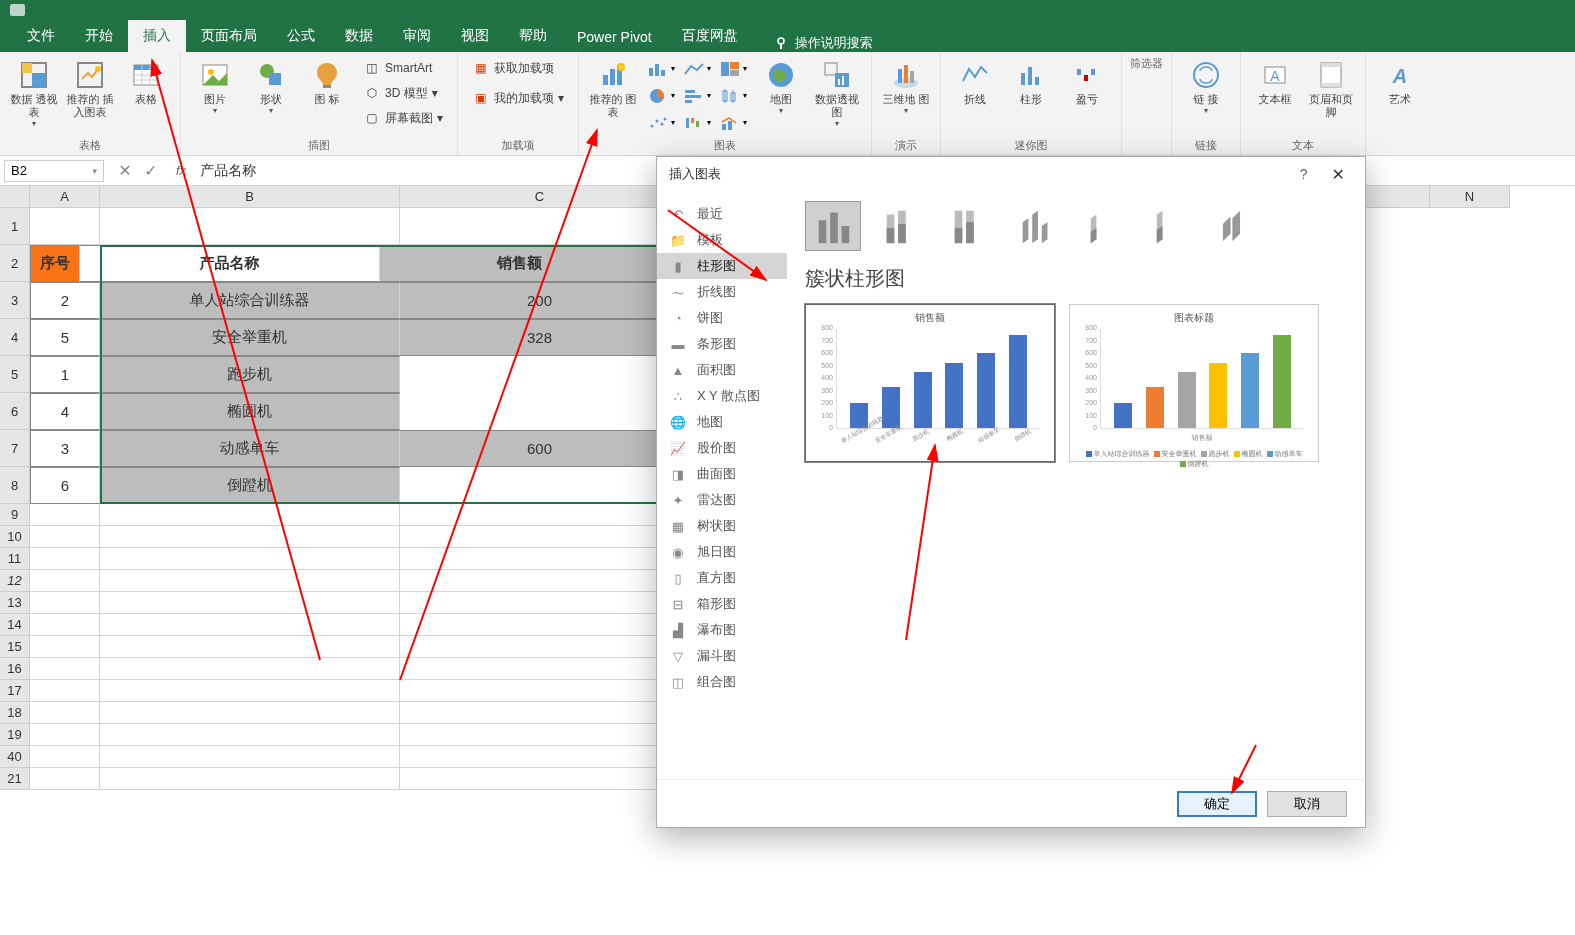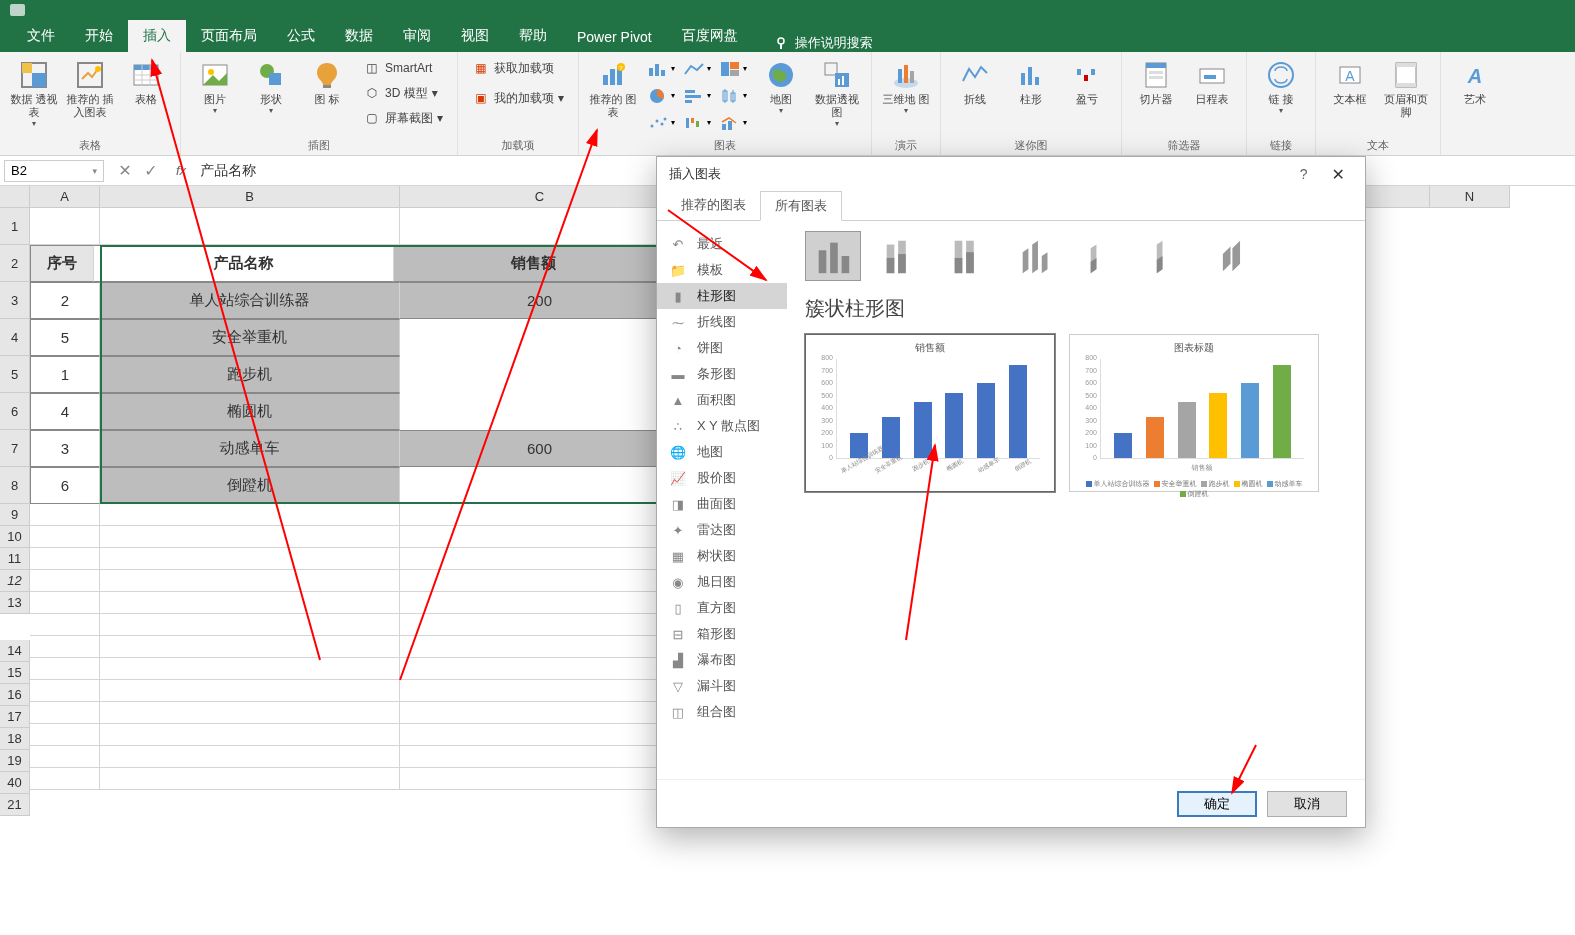--- a/index.html
+++ b/index.html
@@ -398,42 +398,20 @@
               <rect x="20" y="10" width="4" height="6" fill="#5b9bd5"></rect>
             </svg>
           </div>
           <div class="lbl">盈亏</div>
         </div>
     </div>
     <div class="ribbon-group-label">迷你图</div>
   </div>
 
   <div class="ribbon-group">
-    <div class="ribbon-btns">
-      <div class="ribbon-btn-lg">
-          <div class="ico">
-            <svg class="ico-svg" viewBox="0 0 32 32">
-              <rect x="6" y="4" width="20" height="24" fill="#fff" stroke="#888"></rect>
-              <rect x="6" y="4" width="20" height="5" fill="#5b9bd5"></rect>
-              <rect x="9" y="12" width="14" height="3" fill="#ddd"></rect>
-              <rect x="9" y="17" width="14" height="3" fill="#ddd"></rect>
-            </svg>
-          </div>
-          <div class="lbl">切片器</div>
-        </div>
-      <div class="ribbon-btn-lg">
-          <div class="ico">
-            <svg class="ico-svg" viewBox="0 0 32 32">
-              <rect x="4" y="10" width="24" height="14" fill="#fff" stroke="#888"></rect>
-              <rect x="8" y="16" width="12" height="4" fill="#5b9bd5"></rect>
-            </svg>
-          </div>
-          <div class="lbl">日程表</div>
-        </div>
-    </div>
     <div class="ribbon-group-label">筛选器</div>
   </div>
 
   <div class="ribbon-group">
     <div class="ribbon-btns">
       <div class="ribbon-btn-lg">
           <div class="ico">
             <svg class="ico-svg" viewBox="0 0 32 32">
               <circle cx="16" cy="16" r="12" fill="none" stroke="#5b9bd5" stroke-width="2"></circle>
               <path d="M10 12 A6 4 0 0 1 22 12 M10 20 A6 4 0 0 0 22 20" stroke="#5b9bd5" stroke-width="1.5" fill="none"></path>
@@ -514,48 +492,49 @@
       <div class="row-h" style="height: 37px;">4</div>
       <div class="row-h" style="height: 37px;">5</div>
       <div class="row-h" style="height: 37px;">6</div>
       <div class="row-h" style="height: 37px;">7</div>
       <div class="row-h" style="height: 37px;">8</div>
       <div class="row-h" style="height: 22px;">9</div>
       <div class="row-h" style="height: 22px; text-align: center;">10</div>
       <div class="row-h" style="height: 22px;">11</div>
       <div class="row-h" style="height: 22px; font-style: italic;">12</div>
       <div class="row-h" style="height: 22px;">13</div>
-      <div class="row-h" style="height: 22px; margin-top: 26px;">14</div>
+      <div class="row-h" style="height: 22px;">14</div>
       <div class="row-h" style="height: 22px;">15</div>
       <div class="row-h" style="height: 22px;">16</div>
       <div class="row-h" style="height: 22px;">17</div>
       <div class="row-h" style="height: 22px;">18</div>
       <div class="row-h" style="height: 22px; text-align: center;">19</div>
       <div class="row-h" style="height: 22px;">40</div>
       <div class="row-h" style="height: 22px;">21</div>
     </div>
   <div class="cells" id="cells">
       <div class="srow">
         <div class="scell" style="width: 70px; height: 37px;"></div>
         <div class="scell" style="width: 300px; height: 37px;"></div>
         <div class="scell" style="width: 280px; height: 37px;"></div>
       </div>
       <div class="srow">
-        <div class="scell data-header" style="width: 64px; height: 37px; border-top: 1px solid rgb(136, 136, 136); border-bottom: 1px solid rgb(136, 136, 136); border-left: 1px solid rgb(136, 136, 136); background: #e5e5e5;">序号</div>
+        <div class="scell data-header" style="width: 50px; height: 37px; border-top: 1px solid rgb(136, 136, 136); border-bottom: 1px solid rgb(136, 136, 136); border-left: 1px solid rgb(136, 136, 136); background: #f97316;">序号</div>
         <div class="scell active-cell-bg data-header" style="width: 300px; height: 37px; border-top: 1px solid rgb(136, 136, 136); border-bottom: 1px solid rgb(136, 136, 136);">产品名称</div>
         <div class="scell sel-bg data-header" style="width: 280px; height: 37px; border-top: 1px solid rgb(136, 136, 136); border-bottom: 1px solid rgb(136, 136, 136); border-right: 1px solid rgb(136, 136, 136);">销售额</div>
       </div>
       <div class="srow">
         <div class="scell" style="width: 70px; height: 37px; border-top: 1px solid rgb(136, 136, 136); border-bottom: 1px solid rgb(136, 136, 136); border-left: 1px solid rgb(136, 136, 136);">2</div>
         <div class="scell sel-bg" style="width: 300px; height: 37px; border-top: 1px solid rgb(136, 136, 136); border-bottom: 1px solid rgb(136, 136, 136);">单人站综合训练器</div>
         <div class="scell sel-bg" style="width: 280px; height: 37px; border-top: 1px solid rgb(136, 136, 136); border-bottom: 1px solid rgb(136, 136, 136); border-right: 1px solid rgb(136, 136, 136);">200</div>
       </div>
       <div class="srow">
         <div class="scell" style="width: 70px; height: 37px; border-top: 1px solid rgb(136, 136, 136); border-bottom: 1px solid rgb(136, 136, 136); border-left: 1px solid rgb(136, 136, 136);">5</div>
         <div class="scell sel-bg" style="width: 300px; height: 37px; border-top: 1px solid rgb(136, 136, 136); border-bottom: 1px solid rgb(136, 136, 136);">安全举重机</div>
+        <div class="scell sel-bg" style="width: 280px; height: 37px; border-top: 1px solid rgb(136, 136, 136); border-bottom: 1px solid rgb(136, 136, 136); border-right: 1px solid rgb(136, 136, 136);">328</div>
       </div>
       <div class="srow">
         <div class="scell" style="width: 70px; height: 37px; border-top: 1px solid rgb(136, 136, 136); border-bottom: 1px solid rgb(136, 136, 136); border-left: 1px solid rgb(136, 136, 136);">1</div>
         <div class="scell sel-bg" style="width: 300px; height: 37px; border-top: 1px solid rgb(136, 136, 136); border-bottom: 1px solid rgb(136, 136, 136);">跑步机</div>
       </div>
       <div class="srow">
         <div class="scell" style="width: 70px; height: 37px; border-top: 1px solid rgb(136, 136, 136); border-bottom: 1px solid rgb(136, 136, 136); border-left: 1px solid rgb(136, 136, 136);">4</div>
         <div class="scell sel-bg" style="width: 300px; height: 37px; border-top: 1px solid rgb(136, 136, 136); border-bottom: 1px solid rgb(136, 136, 136);">椭圆机</div>
       </div>
       <div class="srow">
@@ -636,24 +615,20 @@
 
   <div class="selection-rect" style="left:100px; top:59px; width:580px; height:259px;"></div>
 </div>
 
 <div class="dialog">
   <div class="dialog-title">
     <span>插入图表</span>
     <span class="sp"></span>
     <span class="q">?</span>
     <span class="x">✕</span>
-  </div>
-  <div class="dialog-tabs">
-    <div class="dialog-tab">推荐的图表</div>
-    <div class="dialog-tab active">所有图表</div>
   </div>
   <div class="dialog-body">
     <div class="chart-cat-list" id="cat-list">
         <div class="cat-item">
           <span class="cico">↶</span>
           <span>最近</span>
         </div>
         <div class="cat-item">
           <span class="cico">📁</span>
           <span>模板</span>

